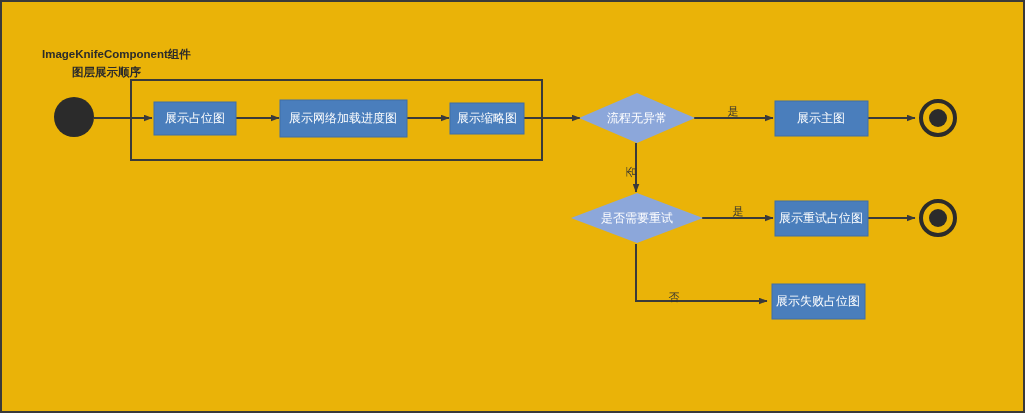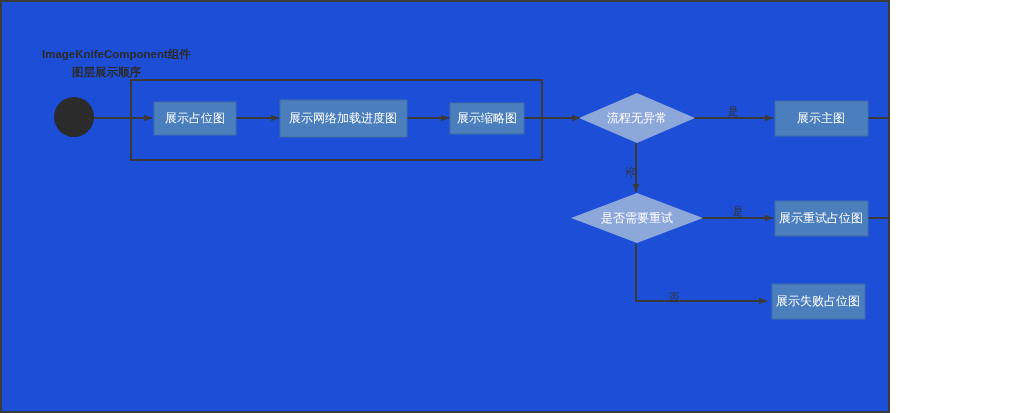--- a/index.html
+++ b/index.html
@@ -5,23 +5,23 @@
   html, body {
     margin: 0;
     padding: 0;
     background: #ffffff;
   }
   body {
     font-family: "Liberation Sans", "DejaVu Sans", sans-serif;
   }
   #canvas {
     position: relative;
-    width: 890px;
+    width: 1025px;
     height: 413px;
-    background: #1d4ed8;
+    background: #eab308;
     border: 2px solid #3a3a3a;
     box-sizing: border-box;
     overflow: hidden;
   }
   #diagram-svg {
     position: absolute;
     left: 0;
     top: 0;
     width: 1025px;
     height: 413px;

